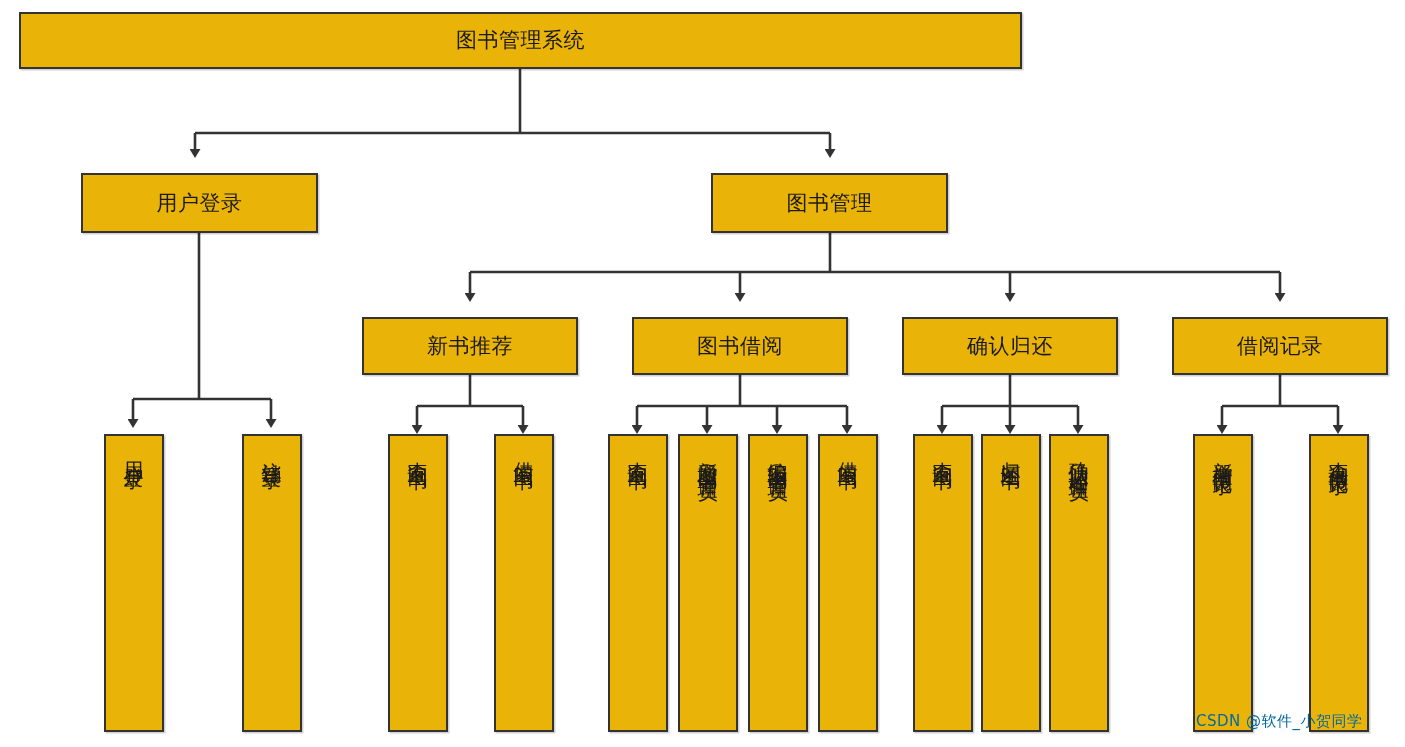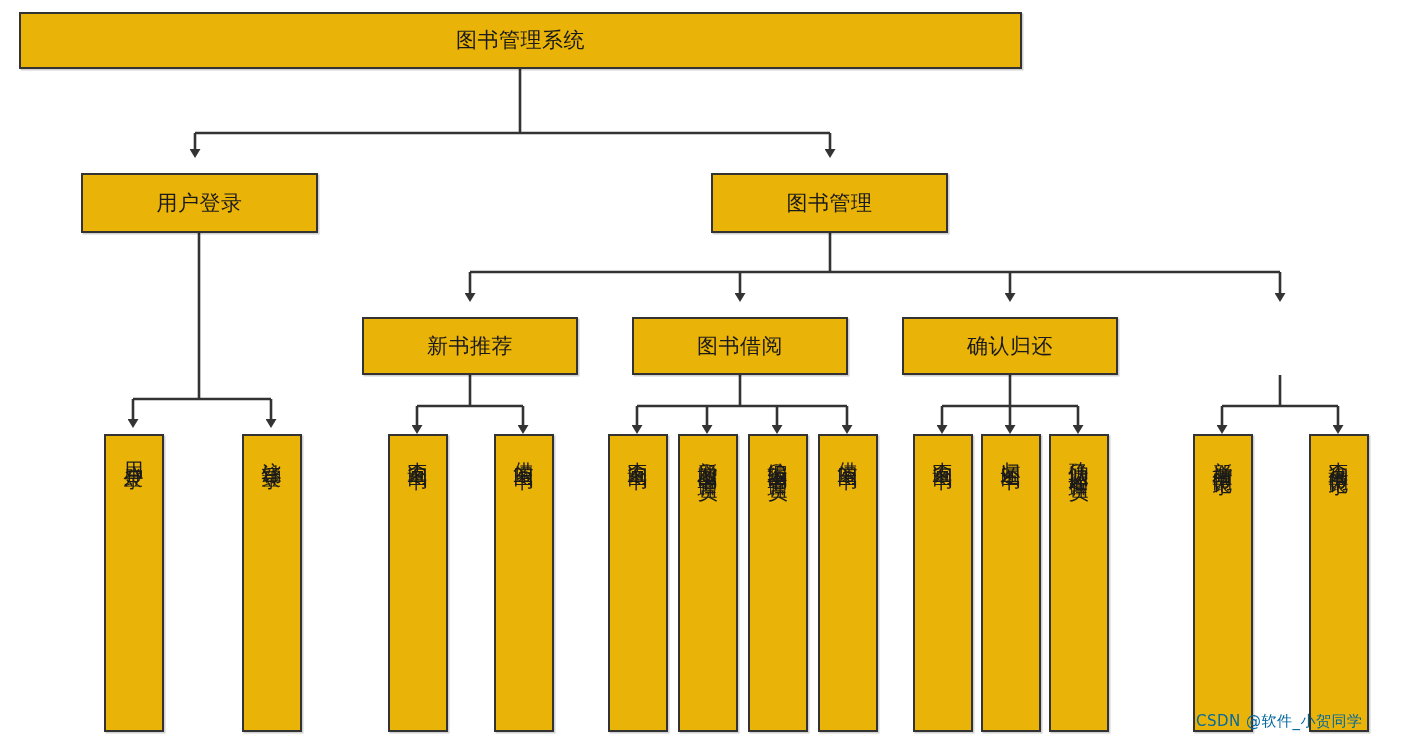--- a/index.html
+++ b/index.html
@@ -141,20 +141,23 @@
   </div>
 
   <div class="node-box" style="left:362px; top:317px; width:216px; height:58px;">
     <span class="node-label">新书推荐</span>
   </div>
 
   <div class="node-box" style="left:902px; top:317px; width:216px; height:58px;">
     <span class="node-label">确认归还</span>
   </div>
 
+  <div class="node-box" style="left:1172px; top:317px; width:216px; height:58px;">
+    <span class="node-label">借阅记录</span>
+  </div>
 
   <div class="node-box vertical" style="left:104px; top:434px; width:60px; height:298px;">
     <span class="node-label">用户登录</span>
   </div>
   <div class="node-box vertical" style="left:242px; top:434px; width:60px; height:298px;">
     <span class="node-label">注销登录</span>
   </div>
 
   <div class="node-box vertical" style="left:388px; top:434px; width:60px; height:298px;">
     <span class="node-label">查询图书</span>

